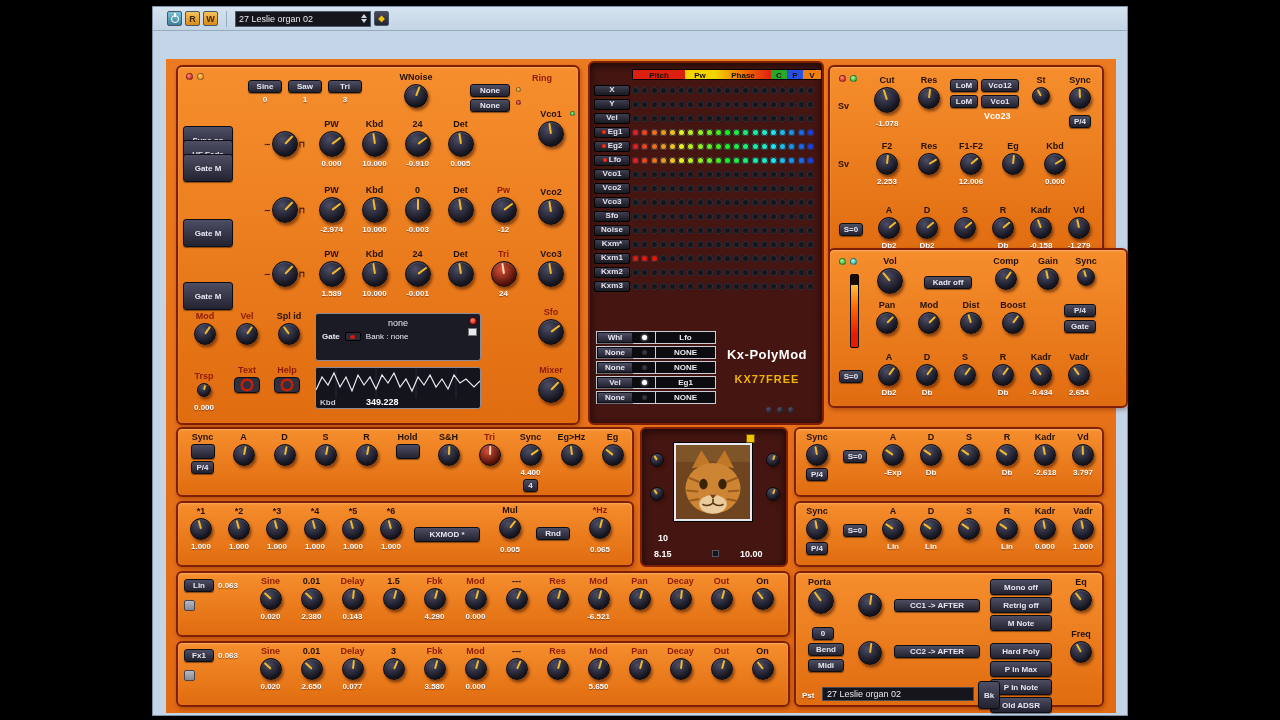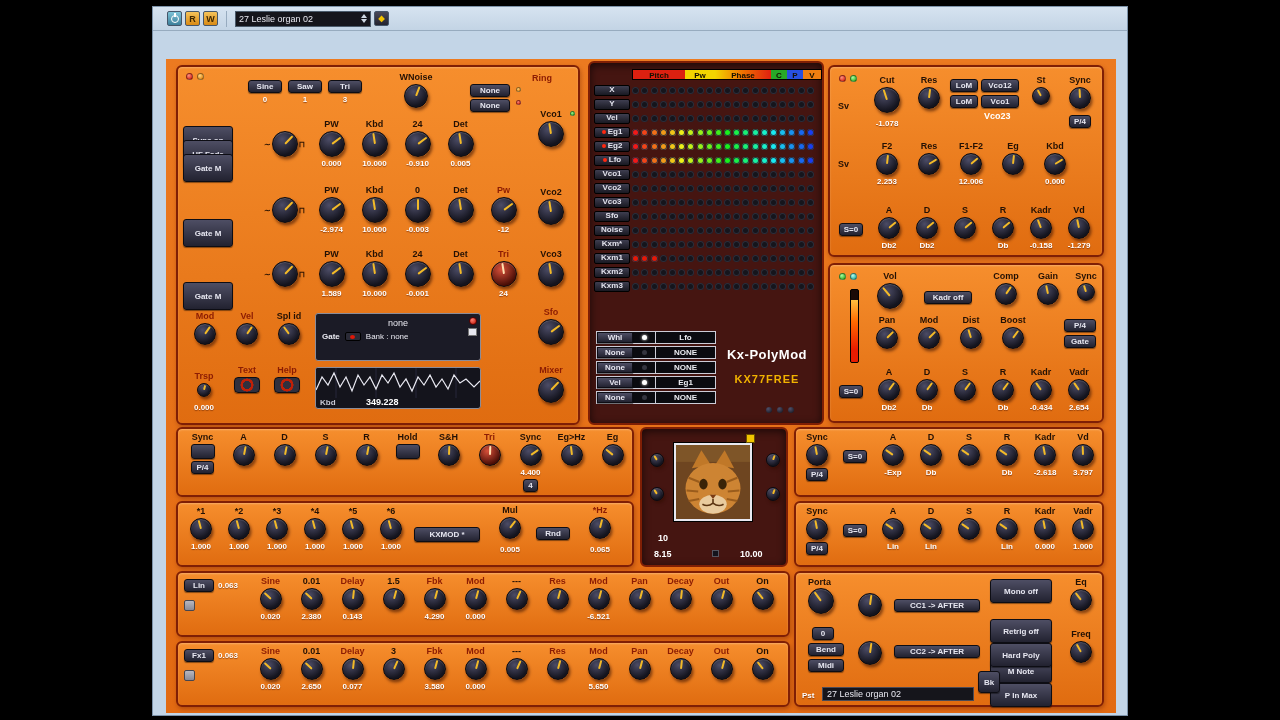--- a/index.html
+++ b/index.html
@@ -98,21 +98,21 @@
 
 .pad{position:absolute;left:32px;top:14px;width:78px;height:78px;background:#201008;border:2px solid #e8e8f0;box-shadow:0 0 0 1px #000}
 .pad-marker{position:absolute;left:104px;top:5px;width:9px;height:9px;background:#f2c400;border:1px solid #6a5000}
 .xy-val{position:absolute;font-size:9px;font-weight:bold;color:#fff}
 .xy-sq{position:absolute;width:7px;height:7px;background:#14141c;border:1px solid #55555f}
 
 .fx-first{position:absolute;left:6px;top:6px;width:62px}
 .fx-first-top{display:flex;align-items:center;gap:4px}
 .fxstrip{left:72px;top:3px}
 
-.stackb{display:flex;width:62px;height:24px;margin-bottom:16px;justify-content:center}
+.stackb{display:flex;width:62px;height:16px;margin-bottom:2px;justify-content:center}
 .preset-field{height:14px;background:#15151b;border:1px solid #4a4a56;color:#e8e8f0;font-size:9px;display:flex;align-items:center;padding:0 4px;white-space:nowrap;overflow:hidden}
 </style>
 </head>
 <body>
 
 <div class="stage">
 <div class="window">
 
 
   <div class="toolbar">
@@ -939,21 +939,21 @@
             <div class="cell" style="width: 38px;">
               <div class="clabel">Vd</div>
               <span class="knob k22">
                 <i style="transform: rotate(168deg);"></i>
               </span>
               <div class="cval">-1.279</div>
             </div>
           </div>
     </div>
 
-    <div class="panel" style="left:662px;top:204px;width:276px;height:160px">
+    <div class="panel" style="left:662px;top:189px;width:300px;height:160px">
       <span class="led greenl" style="left:9px;top:8px"></span>
       <span class="led teall" style="left:20px;top:8px"></span>
       <div class="meter"></div>
       <div class="abs cell" style="left:42px;top:6px;width:36px">
         <div class="clabel">Vol</div>
         <span class="kspot"><span class="knob k26"><i style="transform: rotate(140deg);"></i></span></span>
       </div>
       <button class="dbtn abs" style="left:94px;top:26px;width:48px">Kadr off</button>
       <div class="abs cell" style="left:158px;top:6px;width:36px">
         <div class="clabel">Comp</div>
@@ -1561,18 +1561,18 @@
             <button class="dbtn stackb">P In Max</button>
             <button class="dbtn stackb">P In Note</button>
             <button class="dbtn stackb">Old ADSR</button>
           </div>
       <div class="abs cell" style="left:266px;top:56px;width:38px">
         <div class="clabel">Freq</div>
         <span class="kspot"><span class="knob k22"><i style="transform: rotate(151deg);"></i></span></span>
       </div>
       <div class="abs cval" style="left:6px;top:118px">Pst</div>
       <div class="abs preset-field" style="left:26px;top:114px;width:152px">27 Leslie organ 02</div>
-      <button class="dbtn abs" style="left:182px;top:98px;width:22px;height:22px">Bk</button>
+      <button class="dbtn abs" style="left:182px;top:108px;width:22px;height:28px">Bk</button>
     </div>
 
   </div>
 </div>
 </div>
 
 </body></html>

